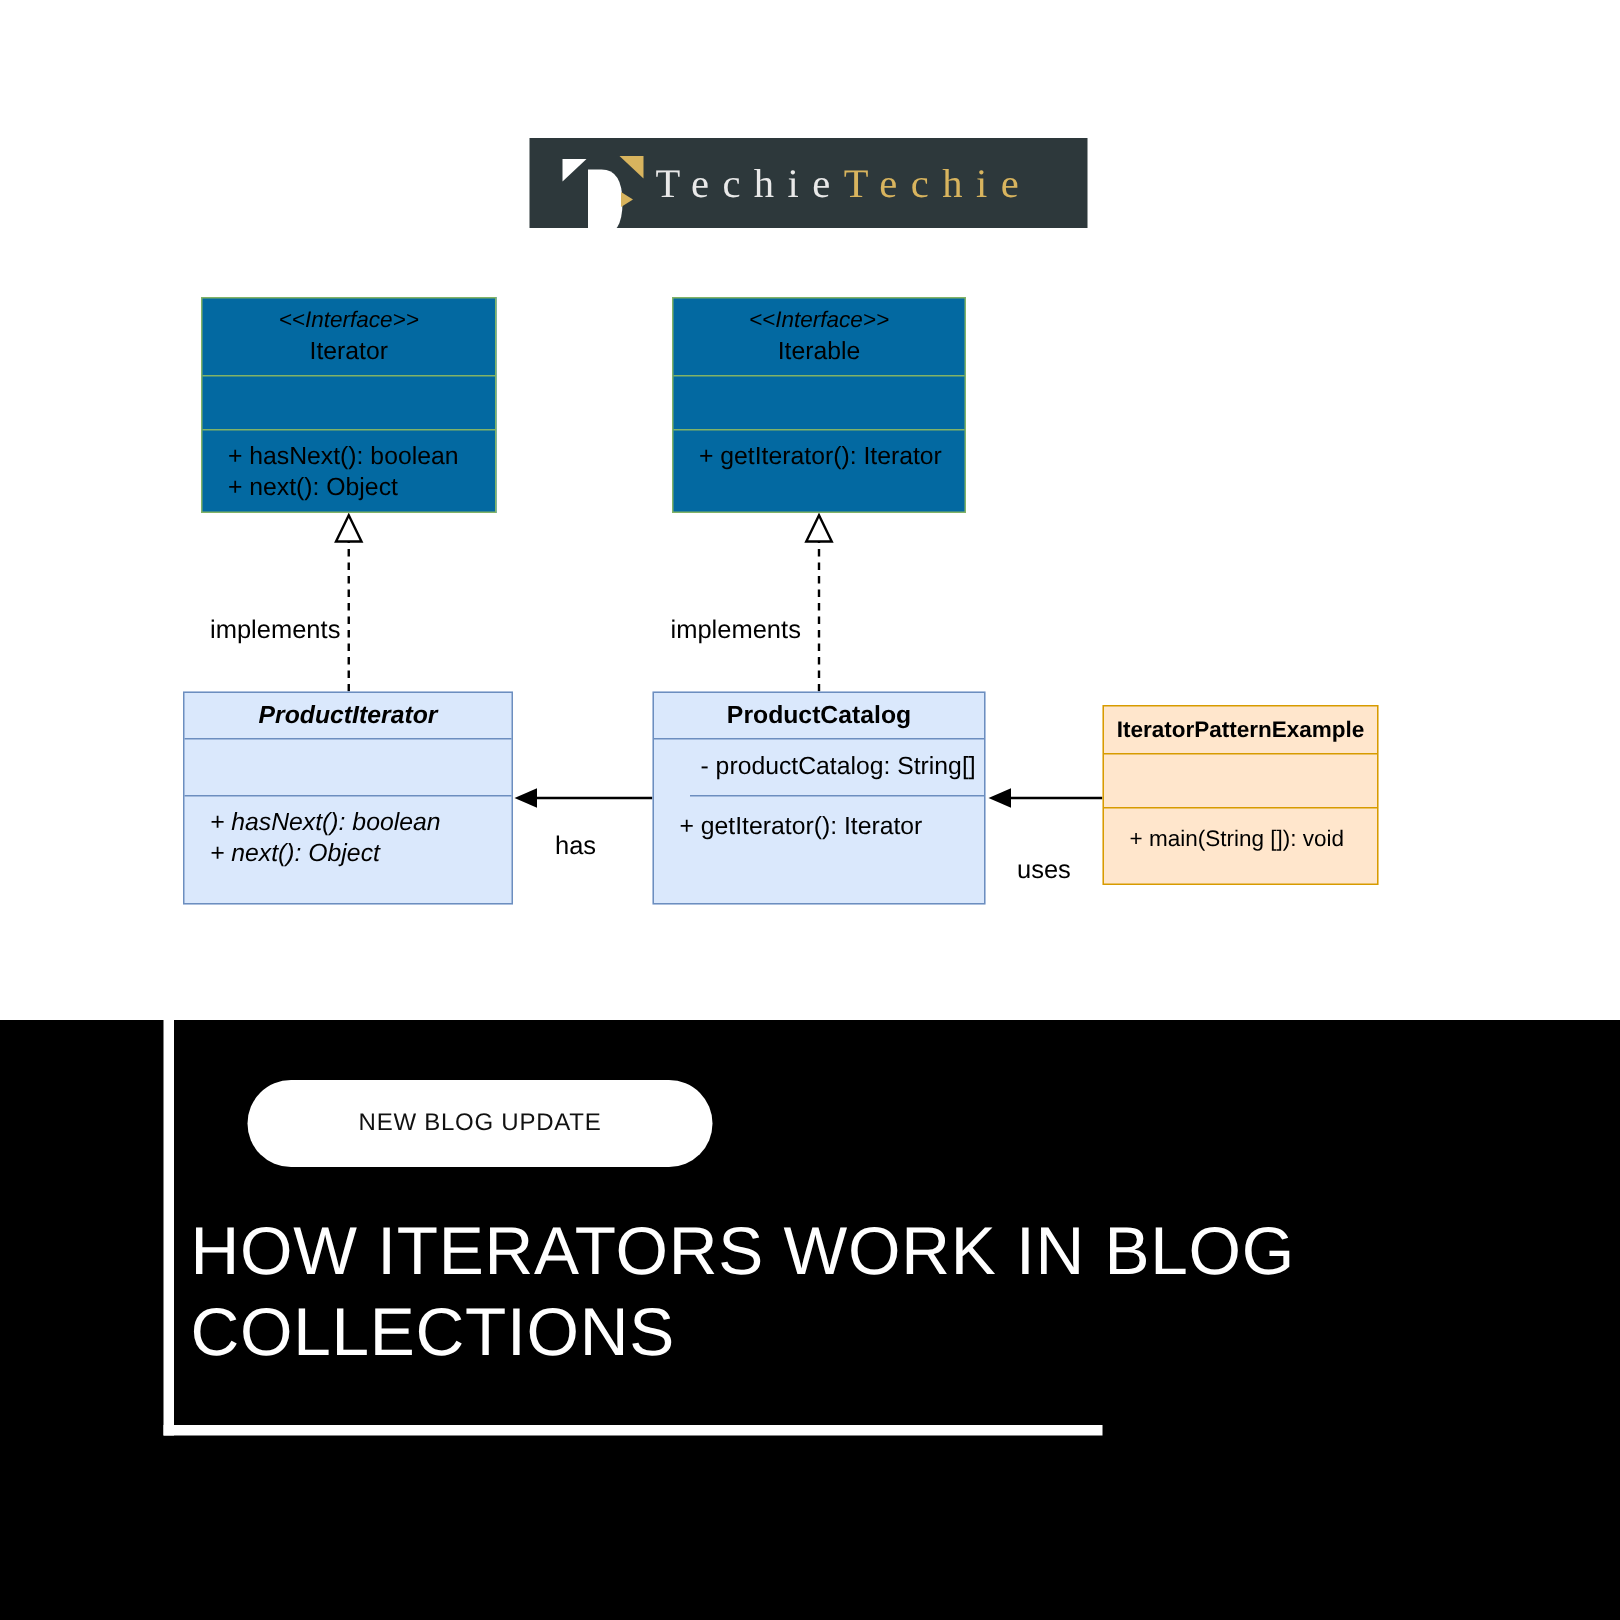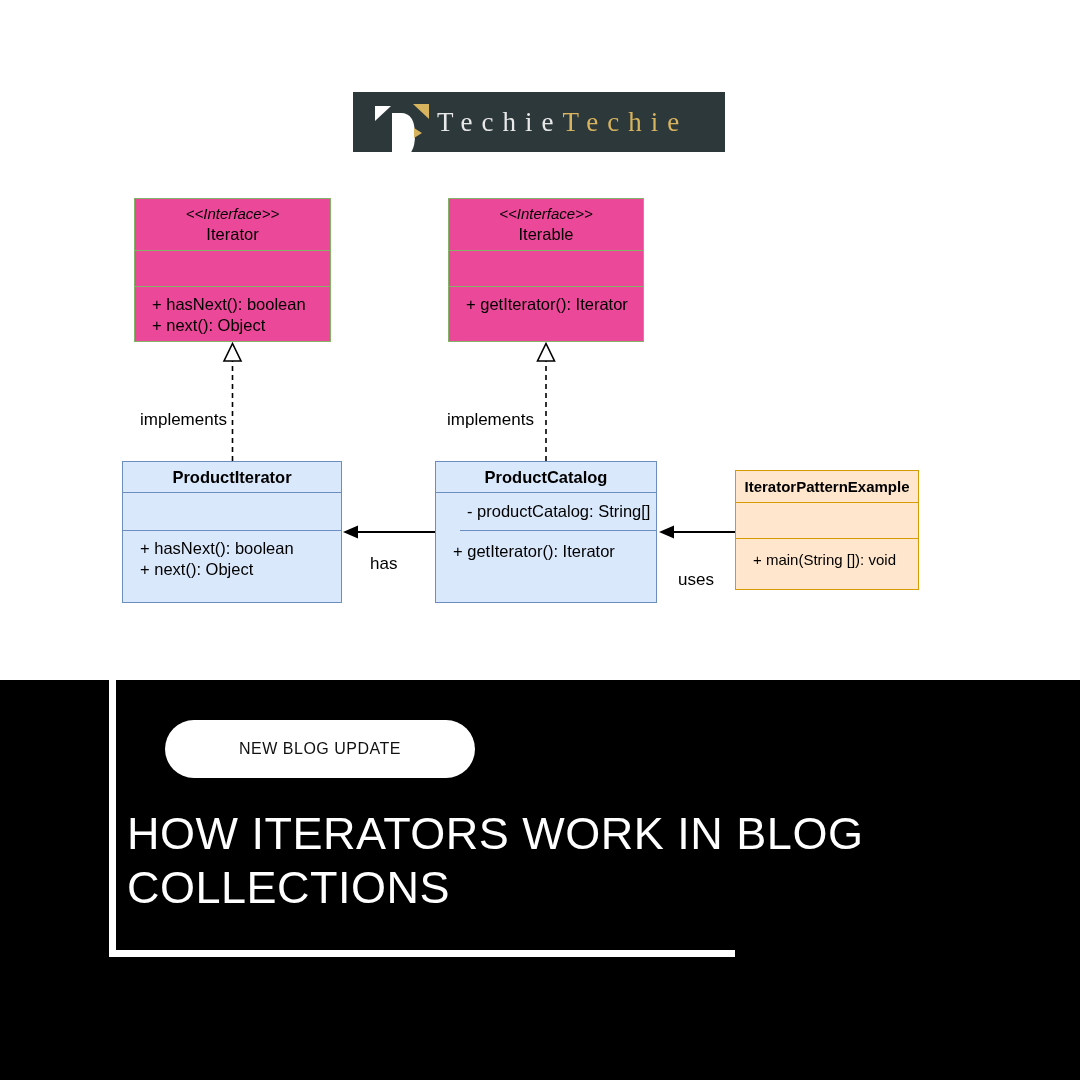--- a/index.html
+++ b/index.html
@@ -34,41 +34,41 @@
   
   .uml-box {
     position: absolute;
     border: 1px solid;
     display: flex; flex-direction: column;
     color: #000;
   }
   .uml-box .sec { border-bottom: 1px solid; border-color: inherit; }
   .uml-box .sec:last-child { border-bottom: none; flex: 1; padding-left: 17px; }
 
-  .green  { background: #ec4899; border-color: #82b366; }
+  .green  { background: #0369a1; border-color: #82b366; }
   .green  .sec { border-color: #82b366; }
   .blue   { background: #dae8fc; border-color: #6c8ebf; }
   .blue   .sec { border-color: #6c8ebf; }
   .orange { background: #ffe6cc; border-color: #d79b00; }
   .orange .sec { border-color: #d79b00; }
 
   .uml-head { text-align: center; }
   .stereo { font-style: italic; font-size: 15px; padding-top: 6px; line-height: 18px; }
   .cname  { font-weight: normal; font-size: 16.5px; line-height: 22px; }
   .cname-only { font-weight: bold; font-size: 16.5px; text-align: center; }
   .uml-body { font-size: 16.5px; line-height: 21px; padding: 7px 7px 0 7px; text-align: left; }
   .uml-attr { font-size: 16.5px; display: flex; align-items: center; padding-left: 7px; }
 
   .box-iterator         { left: 134px; top: 198px; width: 197px; height: 144px; }
   .box-iterator .s1     { height: 52px; }
   .box-iterator .s2     { height: 36px; }
   .box-iterable         { left: 448px; top: 198px; width: 196px; height: 144px; }
   .box-iterable .s1     { height: 52px; }
   .box-iterable .s2     { height: 36px; }
-  .box-prod-iter        { left: 122px; top: 461px; width: 220px; height: 142px; }
+  .box-prod-iter        { left: 122px; top: 461px; width: 220px; height: 142px; font-style: italic; }
   .box-prod-iter .s1    { height: 31px; line-height: 30px; }
   .box-prod-iter .s2    { height: 38px; }
   .box-prod-cat         { left: 435px; top: 461px; width: 222px; height: 142px; }
   .box-prod-cat .s1     { height: 31px; line-height: 30px; }
   .box-prod-cat .s2     { height: 38px; margin-left: 24px; }
   .box-example          { left: 735px; top: 470px; width: 184px; height: 120px; }
   .box-example .s1      { height: 32px; line-height: 31px; font-size: 15px; }
   .box-example .s2      { height: 36px; }
   .box-example .uml-body{ font-size: 15px; padding-top: 10px; }
 

